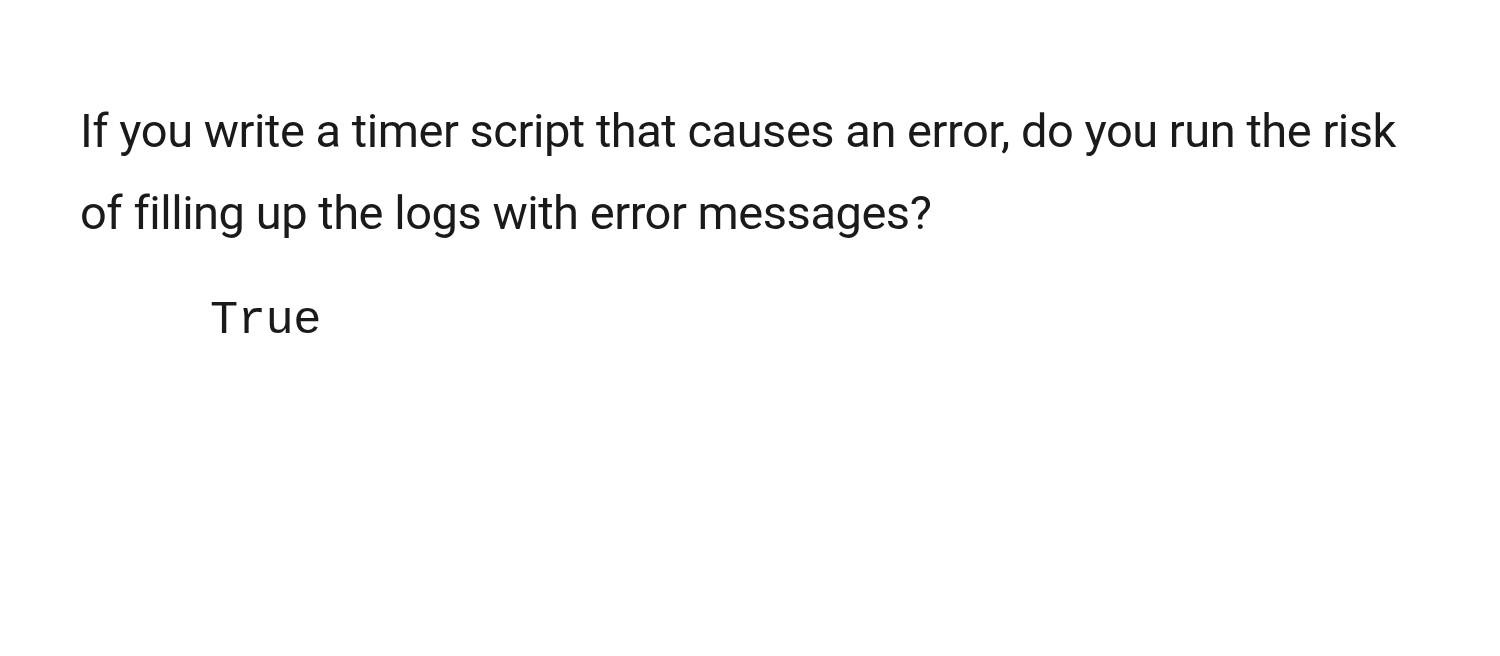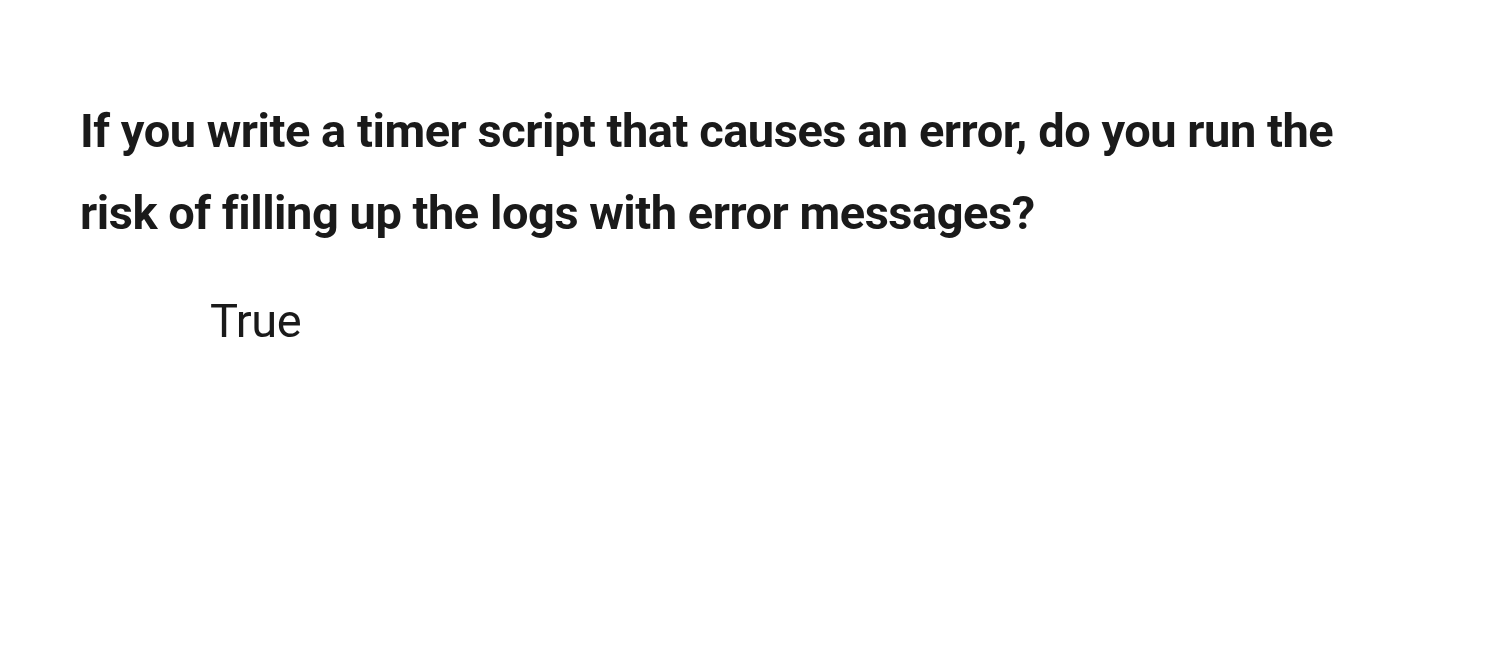--- a/index.html
+++ b/index.html
@@ -11,26 +11,27 @@
       width: 1500px;
       height: 656px;
       background: #ffffff;
       font-family: -apple-system, BlinkMacSystemFont, "Segoe UI", Roboto, "Helvetica Neue", Arial, sans-serif;
       color: #1a1a1a;
       padding: 90px 80px 0 80px;
     }
     .question-text {
       font-size: 47px;
       line-height: 1.75;
-      font-weight: 700;
+      font-weight: 400;
       letter-spacing: -0.01em;
     }
     .answer-list {
       margin-top: 28px;
       padding-left: 130px;
+      font-family: Liberation Mono, monospace;
     }
     .answer-option {
       font-size: 47px;
       line-height: 1.6;
       font-weight: 400;
       letter-spacing: -0.01em;
     }
   </style>
 </head>
 <body>

